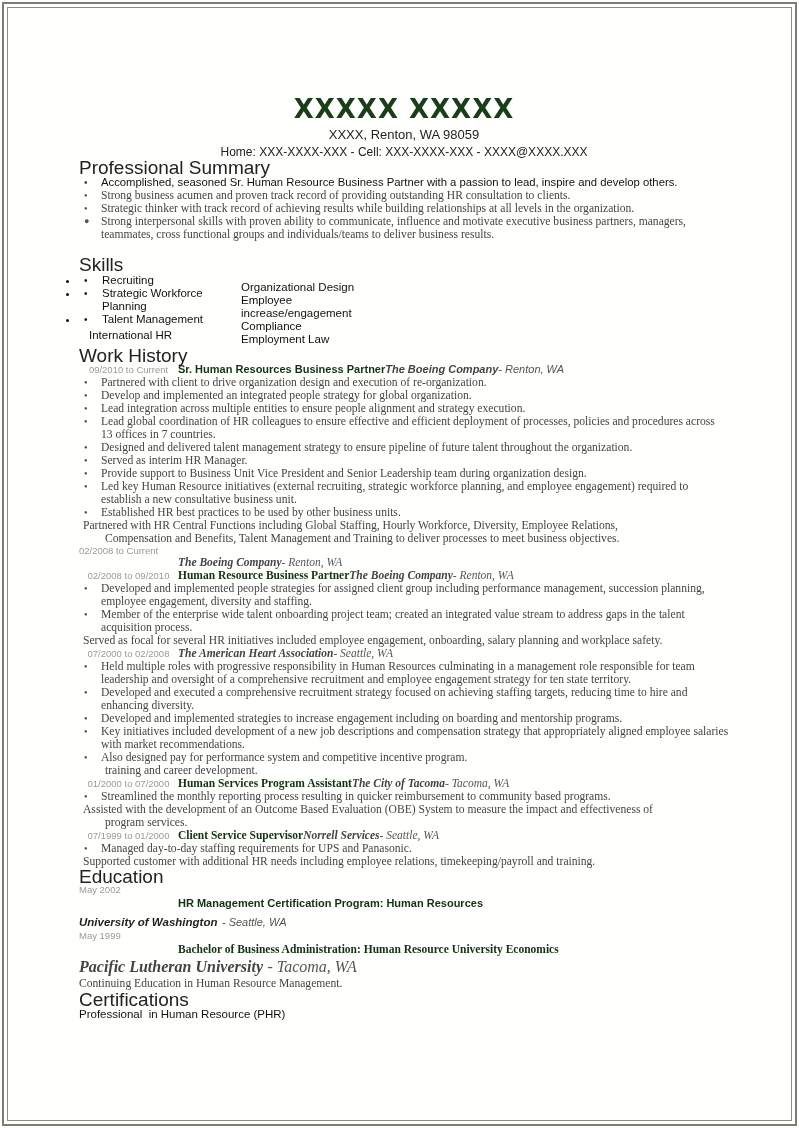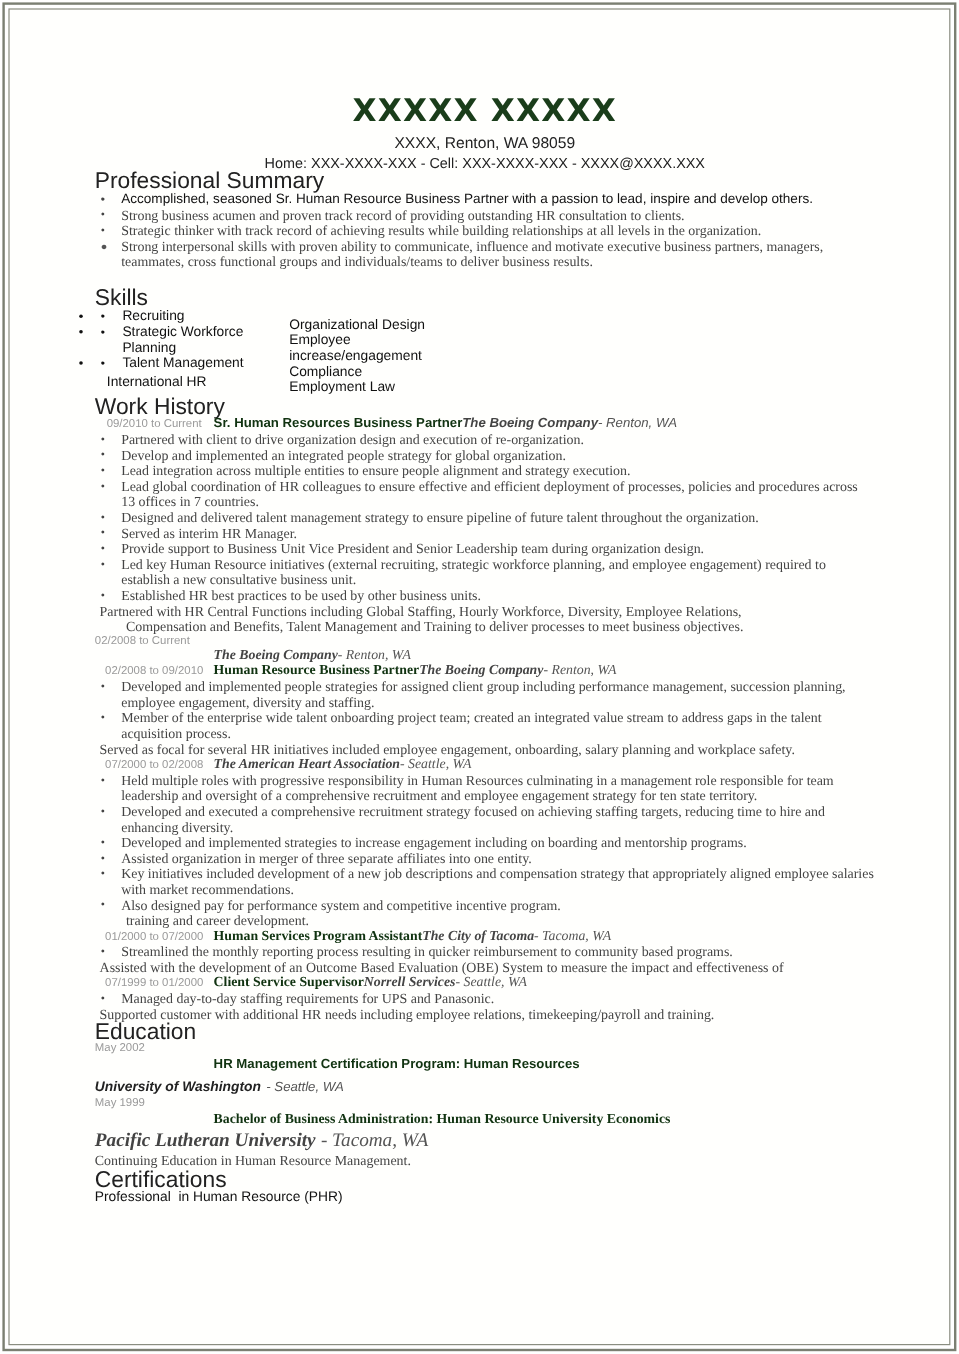--- a/index.html
+++ b/index.html
@@ -1,20 +1,20 @@
 <!DOCTYPE html>
 <html><head>
 <meta charset="utf-8">
 <style>
   * { box-sizing: border-box; margin: 0; padding: 0; }
   html, body { width: 799px; height: 1128px; background: #ffffff; overflow: hidden; }
   body { position: relative; font-family: "Liberation Sans", sans-serif; color: #222; }
   .frame-outer { position: absolute; left: 2px; top: 2px; width: 795px; height: 1124px; border: 2px solid #7b7f72; }
   .frame-inner { position: absolute; left: 7px; top: 7px; width: 785px; height: 1114px; border: 1px solid #8a8d80; background: #fffffd; }
-  .page { position: absolute; left: 79px; top: 78px; width: 650px; }
+  .page { position: absolute; left: 79px; top: 94px; width: 650px; }
 
   .name { text-align: center; font-size: 26px; color: #1a3d1a; letter-spacing: 1px; height: 30px; line-height: 30px; font-family: "DejaVu Sans", sans-serif; font-weight: bold; }
   .addr { text-align: center; font-size: 13px; color: #222; margin-top: 4px; line-height: 14px; }
   .contact { text-align: center; font-size: 12px; color: #222; line-height: 15px; margin-top: 3px; }
 
   .section-title { font-size: 19px; color: #222; line-height: 15px; font-family: "Liberation Sans", sans-serif; }
   .serif { font-family: "Liberation Serif", serif; color: #444; font-size: 11.6px; line-height: 13px; }
   ul.bl { list-style: none; }
   ul.bl li { position: relative; padding-left: 22px; }
   ul.bl li::before { content: "•"; position: absolute; left: 5px; top: 0; color: #444; font-size: 10px; }
@@ -136,41 +136,41 @@
     <div>
       <div class="job-head">
         <span class="date">07/2000 to 02/2008</span>
         <span class="company">The American Heart Association</span>
         <span class="loc"> - Seattle, WA</span>
       </div>
       <ul class="bl serif">
         <li>Held multiple roles with progressive responsibility in Human Resources culminating in a management role responsible for team leadership and oversight of a comprehensive recruitment and employee engagement strategy for ten state territory.</li>
         <li>Developed and executed a comprehensive recruitment strategy focused on achieving staffing targets, reducing time to hire and enhancing diversity.</li>
         <li>Developed and implemented strategies to increase engagement including on boarding and mentorship programs.</li>
-        <li>Assisted organization in merger of three separate affiliates into one entity.</li>
         <li>Key initiatives included development of a new job descriptions and compensation strategy that appropriately aligned employee salaries with market recommendations.</li>
         <li>Also designed pay for performance system and competitive incentive program.</li>
       </ul>
       <div class="serif plain-para">
         <span class="cont">training and career development.</span>
       </div>
     </div>
 
     <div>
       <div class="job-head">
         <span class="date">01/2000 to 07/2000</span>
         <span class="title-bold">Human Services Program Assistant</span>
         <span class="company">The City of Tacoma</span>
         <span class="loc"> - Tacoma, WA</span>
       </div>
       <ul class="bl serif">
         <li>Streamlined the monthly reporting process resulting in quicker reimbursement to community based programs.</li>
       </ul>
       <div class="serif plain-para">
         <span>Assisted with the development of an Outcome Based Evaluation (OBE) System to measure the impact and effectiveness of</span>
+        <span class="cont">program services.</span>
       </div>
     </div>
 
     <div>
       <div class="job-head">
         <span class="date">07/1999 to 01/2000</span>
         <span class="title-bold">Client Service Supervisor</span>
         <span class="company">Norrell Services</span>
         <span class="loc"> - Seattle, WA</span>
       </div>

